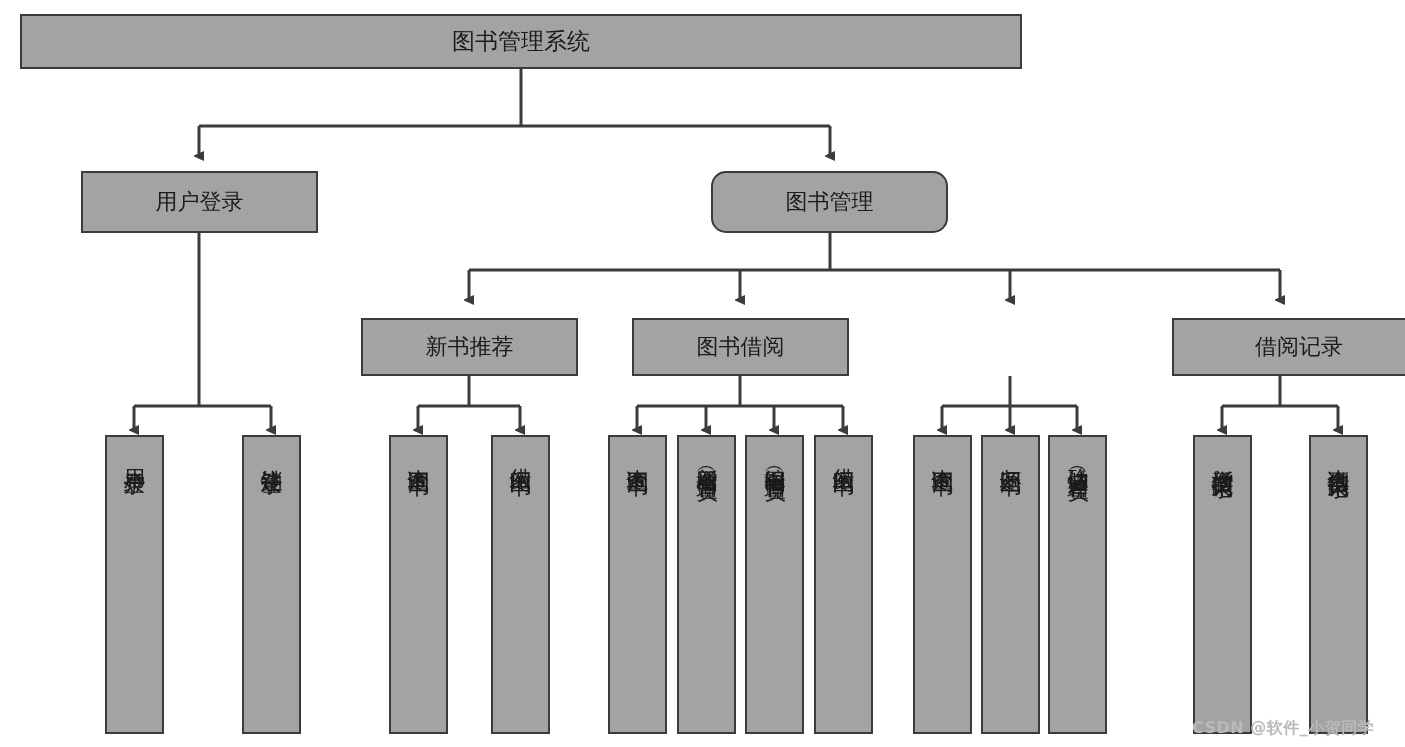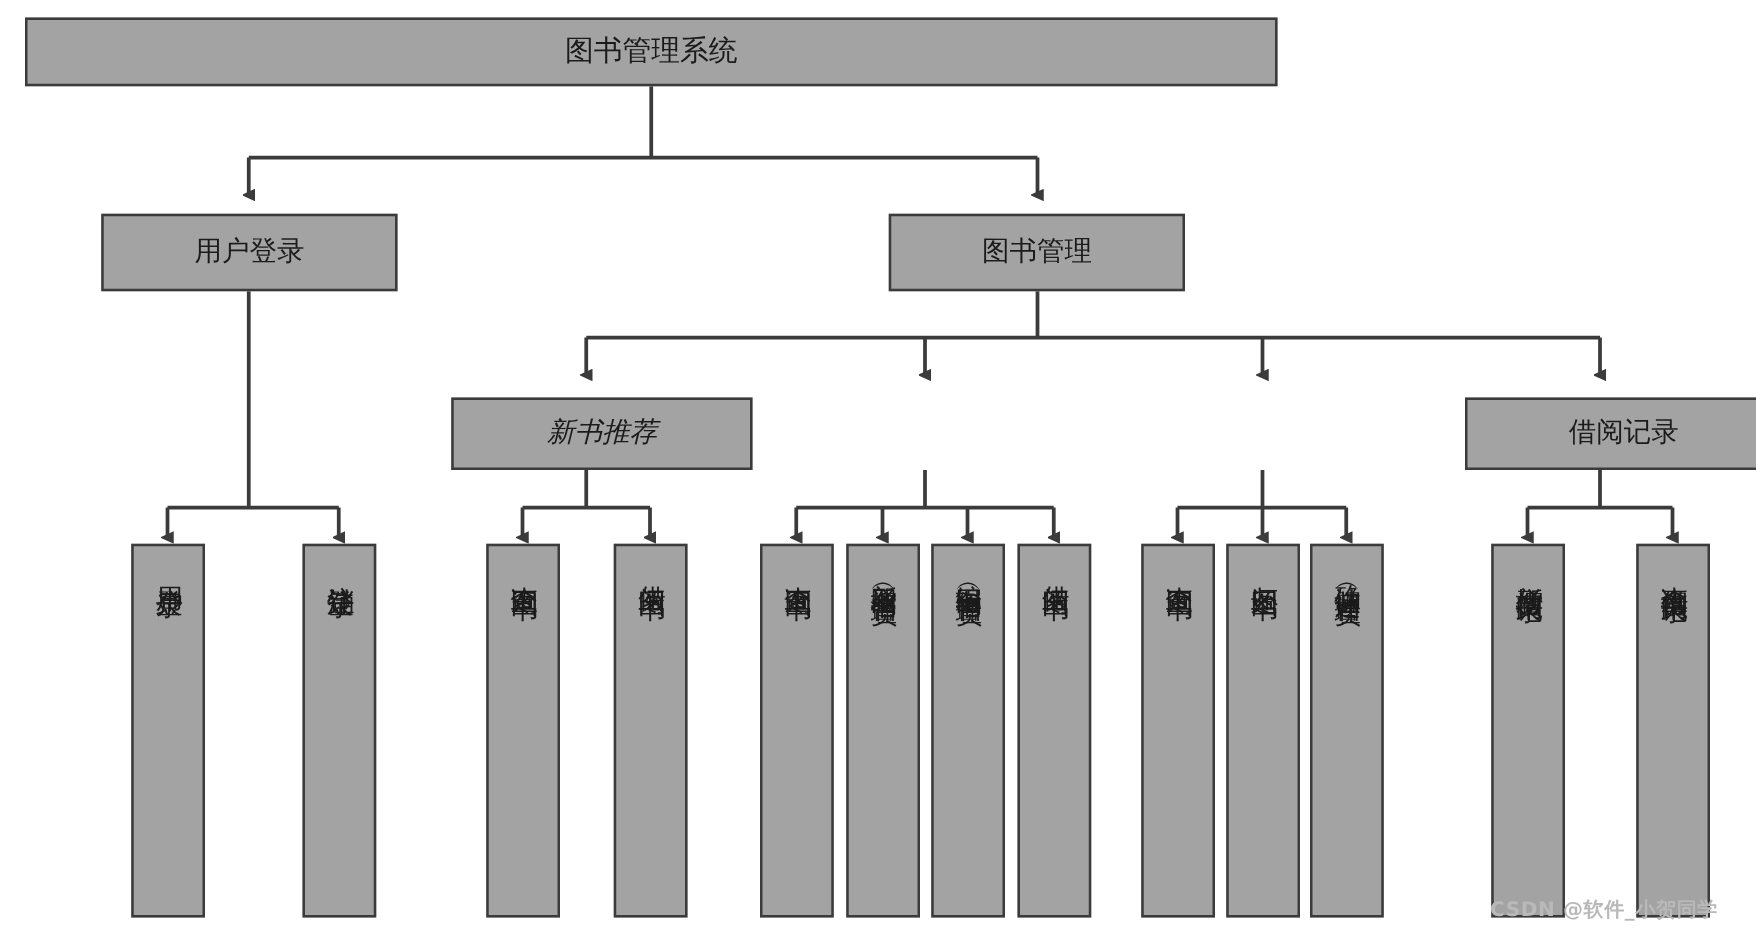--- a/index.html
+++ b/index.html
@@ -105,26 +105,29 @@
     </g>
   </svg>
 
   <div class="node h-node" id="node-root" style="left:20px;top:14px;width:1002px;height:55px;">
     <span class="lbl">图书管理系统</span>
   </div>
 
   <div class="node h-node" style="left:81px;top:171px;width:237px;height:62px;">
     <span class="lbl">用户登录</span>
   </div>
-  <div class="node h-node" style="left:711px;top:171px;width:237px;height:62px;">
+  <div class="node h-node" style="left:711px;top:171px;width:237px;height:62px;border-radius:15px;">
     <span class="lbl">图书管理</span>
   </div>
 
-  <div class="node h-node" style="left:361px;top:318px;width:241px;height:58px;font-style:italic;">
+  <div class="node h-node" style="left:361px;top:318px;width:217px;height:58px;">
     <span class="lbl">新书推荐</span>
+  </div>
+  <div class="node h-node" style="left:632px;top:318px;width:217px;height:58px;">
+    <span class="lbl">图书借阅</span>
   </div>
   <div class="node h-node" style="left:1172px;top:318px;width:254px;height:58px;">
     <span class="lbl">借阅记录</span>
   </div>
 
   <div class="node v-node" style="left:105px;top:435px;width:59px;height:299px;">
     <span class="lbl">用户登录</span>
   </div>
   <div class="node v-node" style="left:242px;top:435px;width:59px;height:299px;">
     <span class="lbl">注销登录</span>

